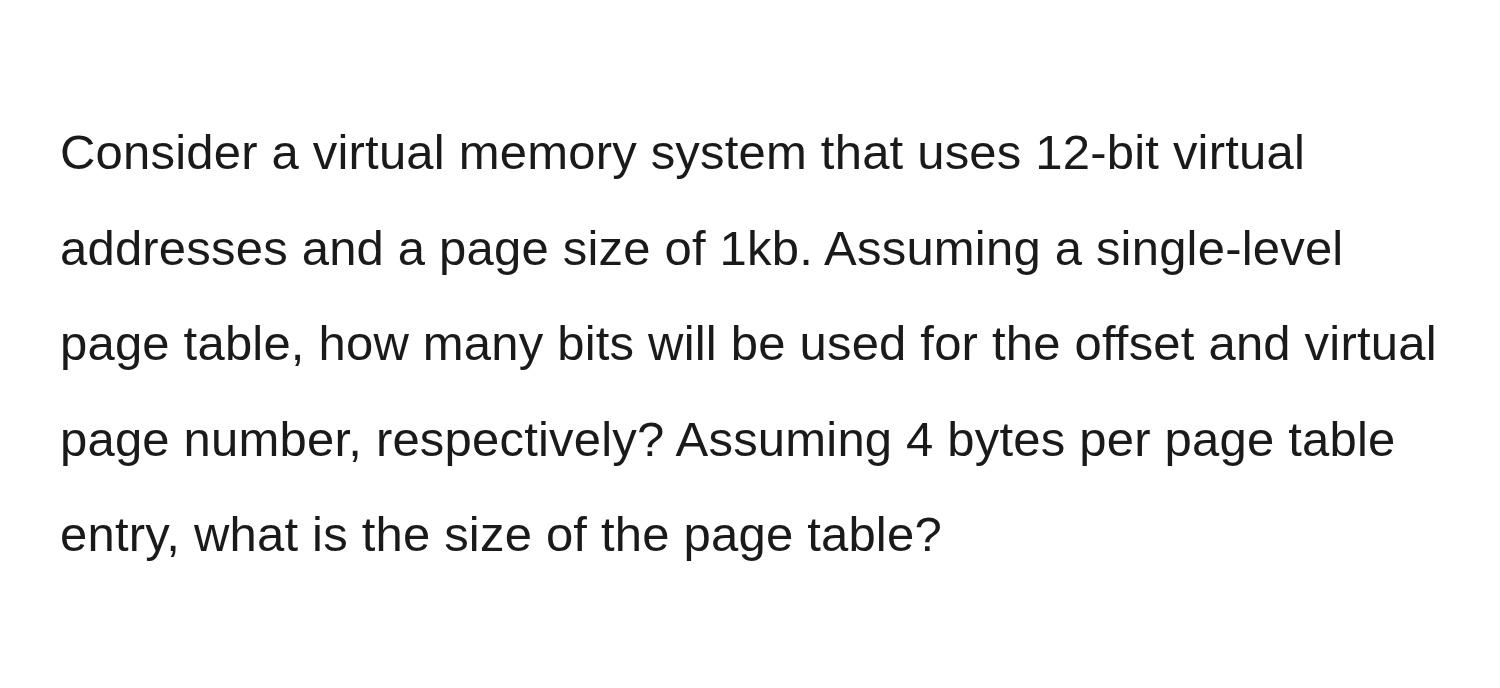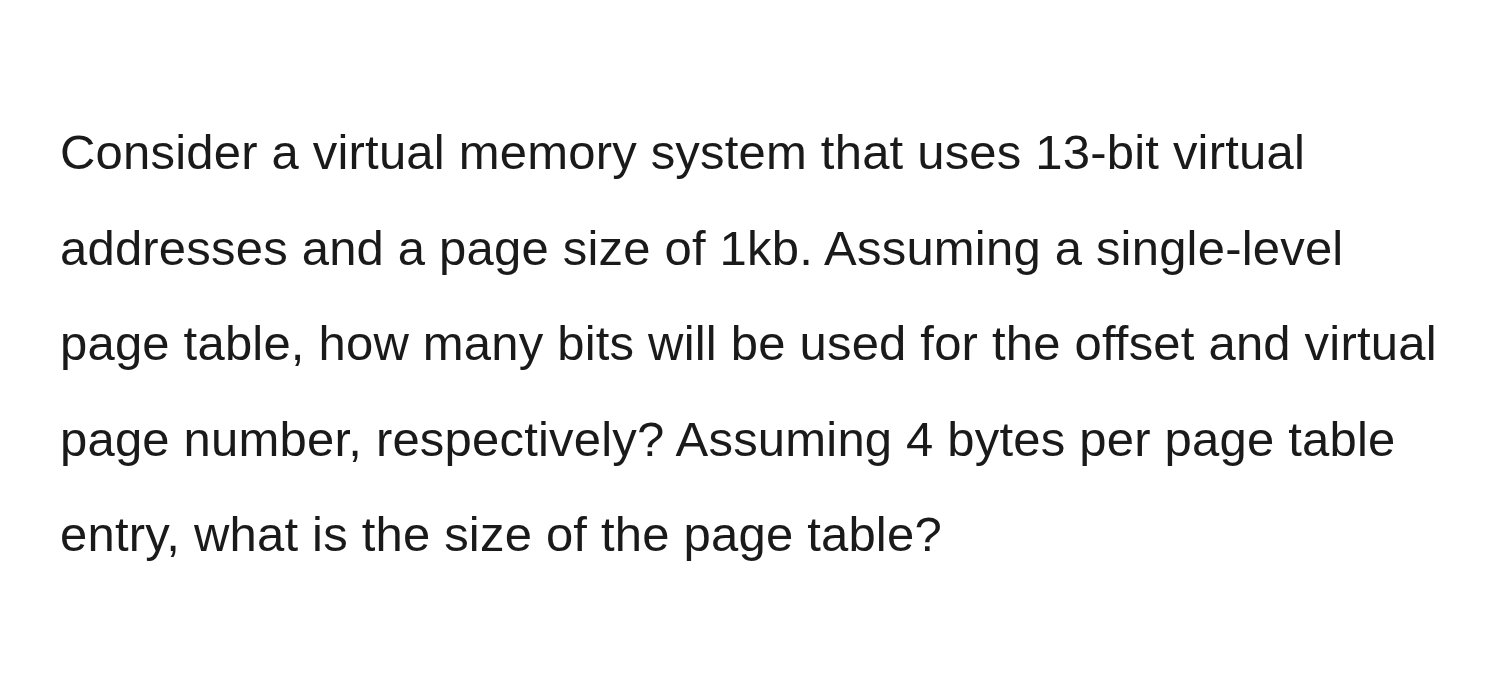--- a/index.html
+++ b/index.html
@@ -22,13 +22,13 @@
       line-height: 1.95;
       color: #1a1a1a;
       font-weight: 400;
       letter-spacing: 0.2px;
       max-width: 1400px;
     }
   </style>
 </head>
 <body>
 
-<div class="question-text">Consider a virtual memory system that uses 13-bit virtual addresses and a page size of 1kb. Assuming a single-level page table, how many bits will be used for the offset and virtual page number, respectively? Assuming 4 bytes per page table entry, what is the size of the page table?</div>
+<div class="question-text">Consider a virtual memory system that uses 12-bit virtual addresses and a page size of 1kb. Assuming a single-level page table, how many bits will be used for the offset and virtual page number, respectively? Assuming 4 bytes per page table entry, what is the size of the page table?</div>
 
 </body></html>

